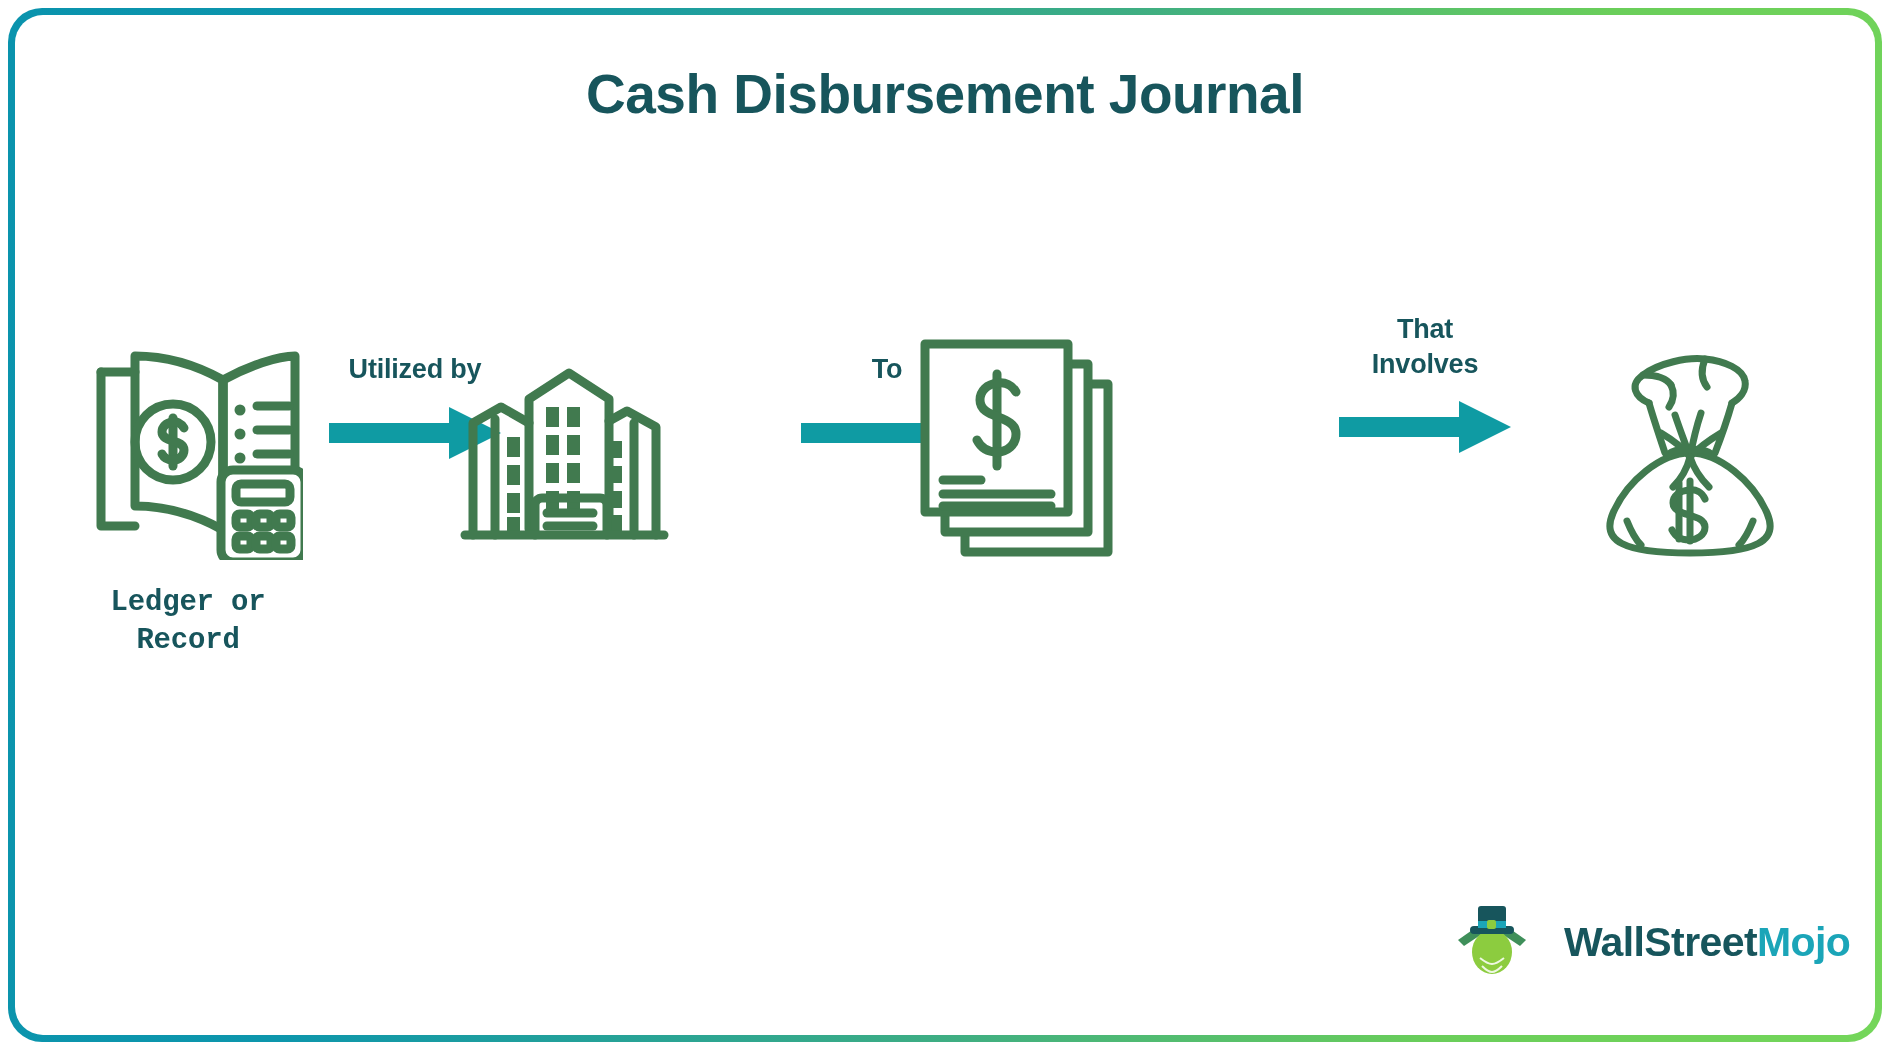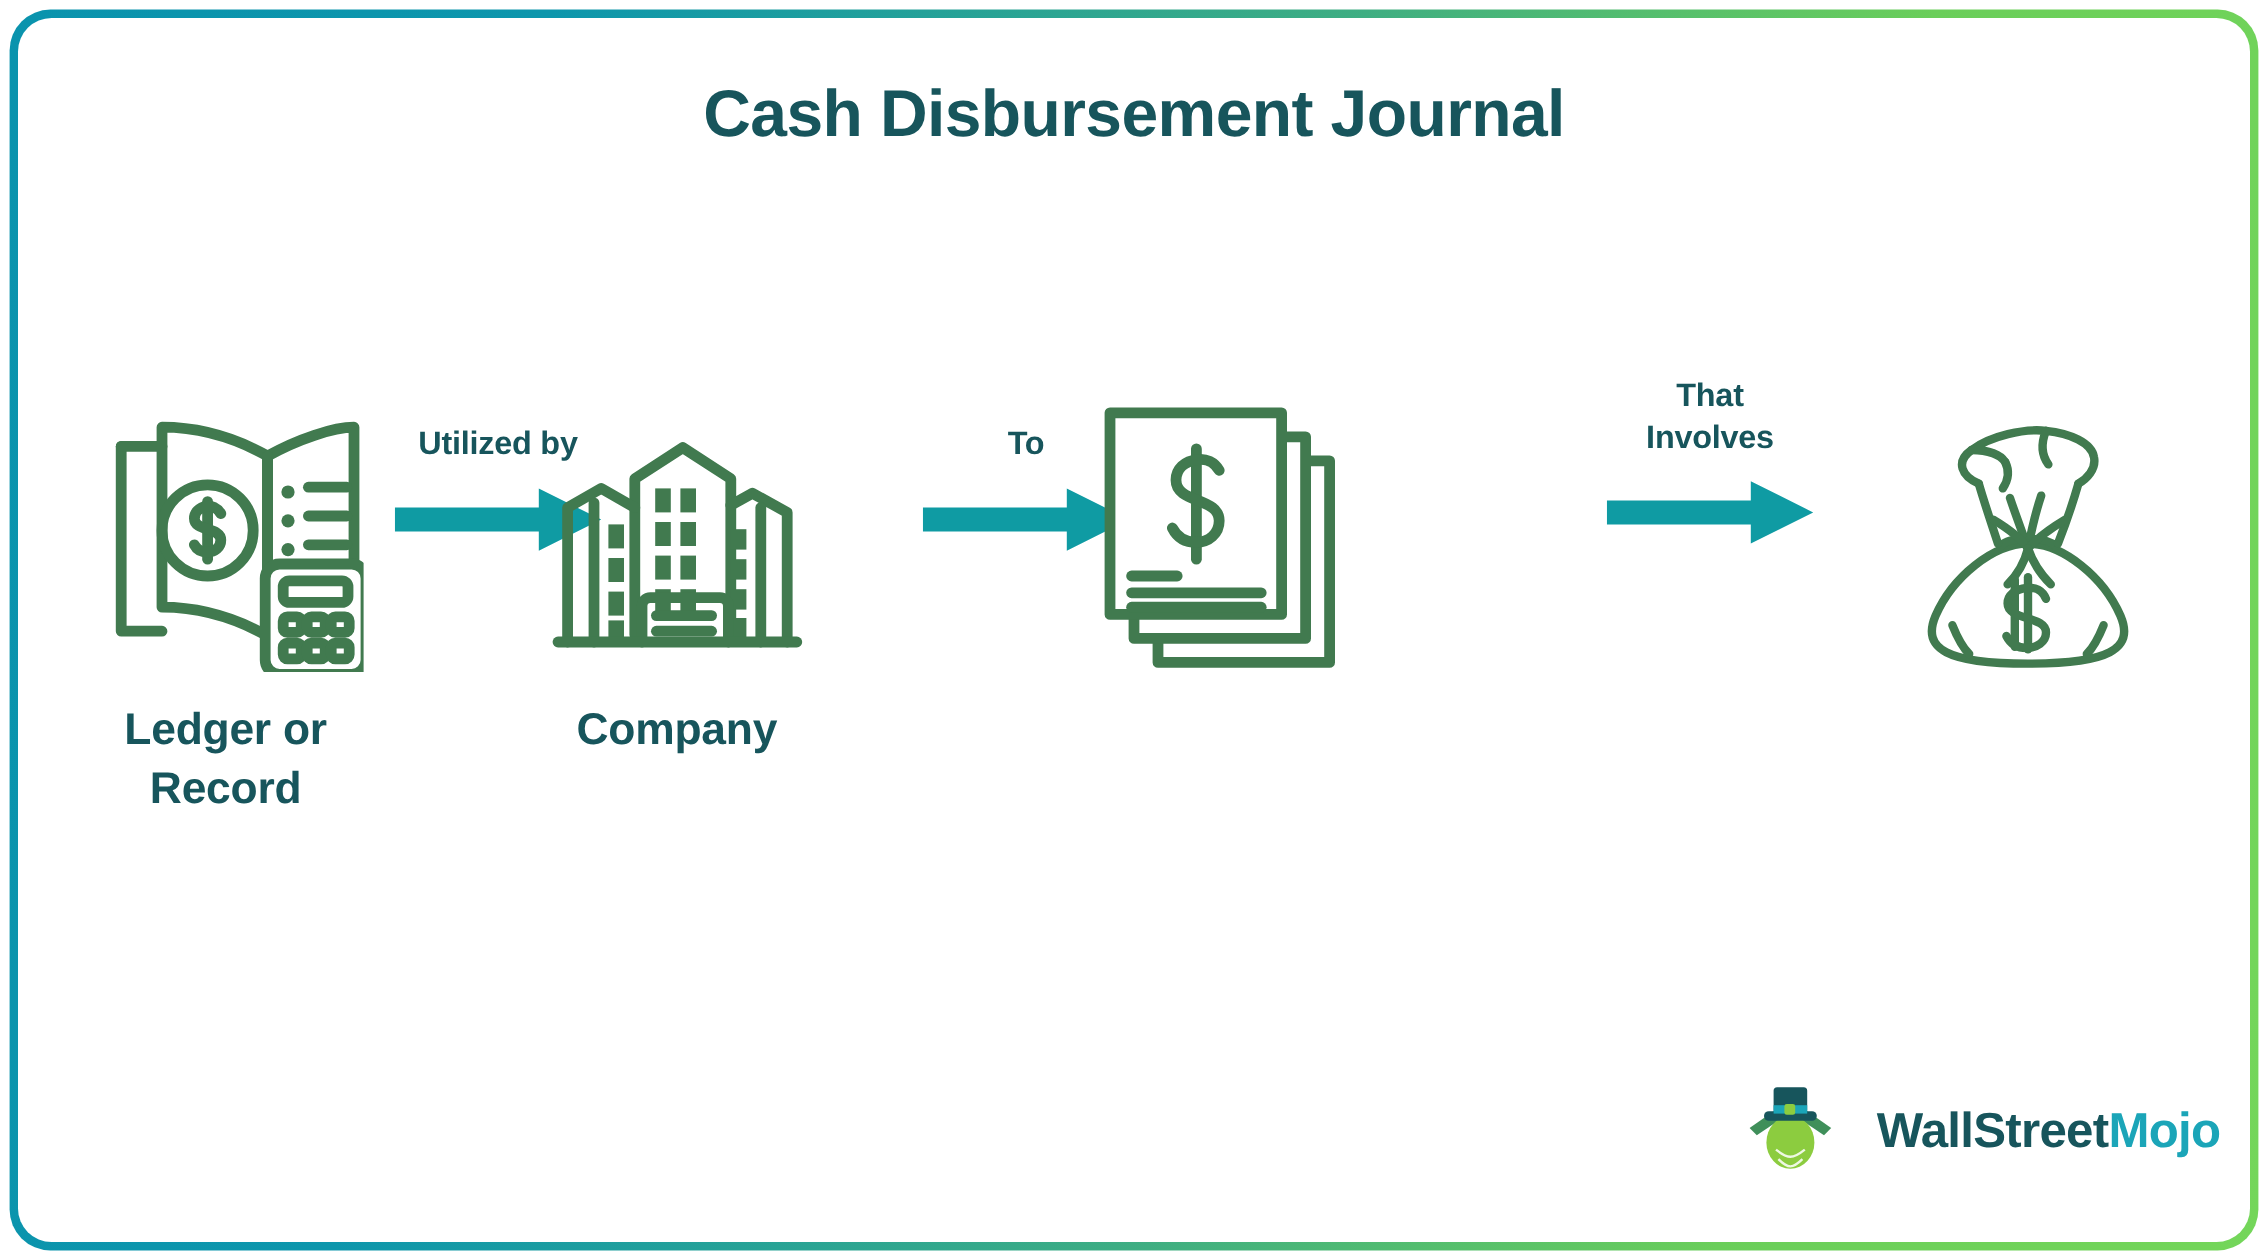--- a/index.html
+++ b/index.html
@@ -72,25 +72,26 @@
     text-align: center;
   }
   .node .art {
     height: 240px;
     display: flex;
     align-items: flex-end;
     justify-content: center;
   }
   .node .caption {
     margin-top: 24px;
-    font-size: 37px;
+    font-size: 29px;
     font-weight: bold;
     line-height: 1.32;
     color: #17555c;
     letter-spacing: -0.2px;
+    font-family: Liberation Mono, monospace;
   }
 
   .node-ledger   { left: 38px;   top: 20px;  width: 300px; }
   .node-company  { left: 414px;  top: 20px;  width: 300px; }
   .node-docs     { left: 810px;  top: 20px;  width: 420px; }
   .node-cash     { left: 1540px; top: 20px;  width: 300px; }
 
   
   .connector {
     position: absolute;
@@ -98,21 +99,21 @@
   }
   .connector .conn-label {
     font-size: 27px;
     font-weight: bold;
     color: #17555c;
     line-height: 1.28;
     letter-spacing: -0.2px;
     margin-bottom: 18px;
   }
   .conn-1 { left: 300px;  top: 52px;  width: 230px; text-align: center; }
-  .conn-2 { left: 740px;  top: 52px;  width: 230px; }
+  .conn-2 { left: 772px;  top: 52px;  width: 230px; }
   .conn-3 { left: 1300px; top: 12px;  width: 250px; }
 
   .arrow-wrap {
     display: flex;
     justify-content: center;
   }
 
   .logo {
     position: absolute;
     left: 1452px;
@@ -221,21 +222,20 @@
             <rect x="152" y="146" width="13" height="17" fill="#417a4f" stroke="none"></rect>
             <rect x="152" y="170" width="13" height="17" fill="#417a4f" stroke="none"></rect>
 
             <path d="M78 190 V160 a7 7 0 0 1 7-7 h58 a7 7 0 0 1 7 7 v30"></path>
             <path d="M90 168 H136"></path>
             <path d="M90 181 H136"></path>
 
             <path d="M8 190 H207"></path>
           </svg>
         </div>
-        <div class="caption" style="white-space:pre-line;">Company</div>
       </div>
 
       <div class="connector conn-2">
         <div class="conn-label" style="white-space:pre-line;">To</div>
         <div class="arrow-wrap">
           <svg width="172" height="56" viewBox="0 0 172 56">
             <path d="M0 18 H120 V2 L172 28 L120 54 V38 H0 Z" fill="#0f9ba3"></path>
           </svg>
         </div>
       </div>

